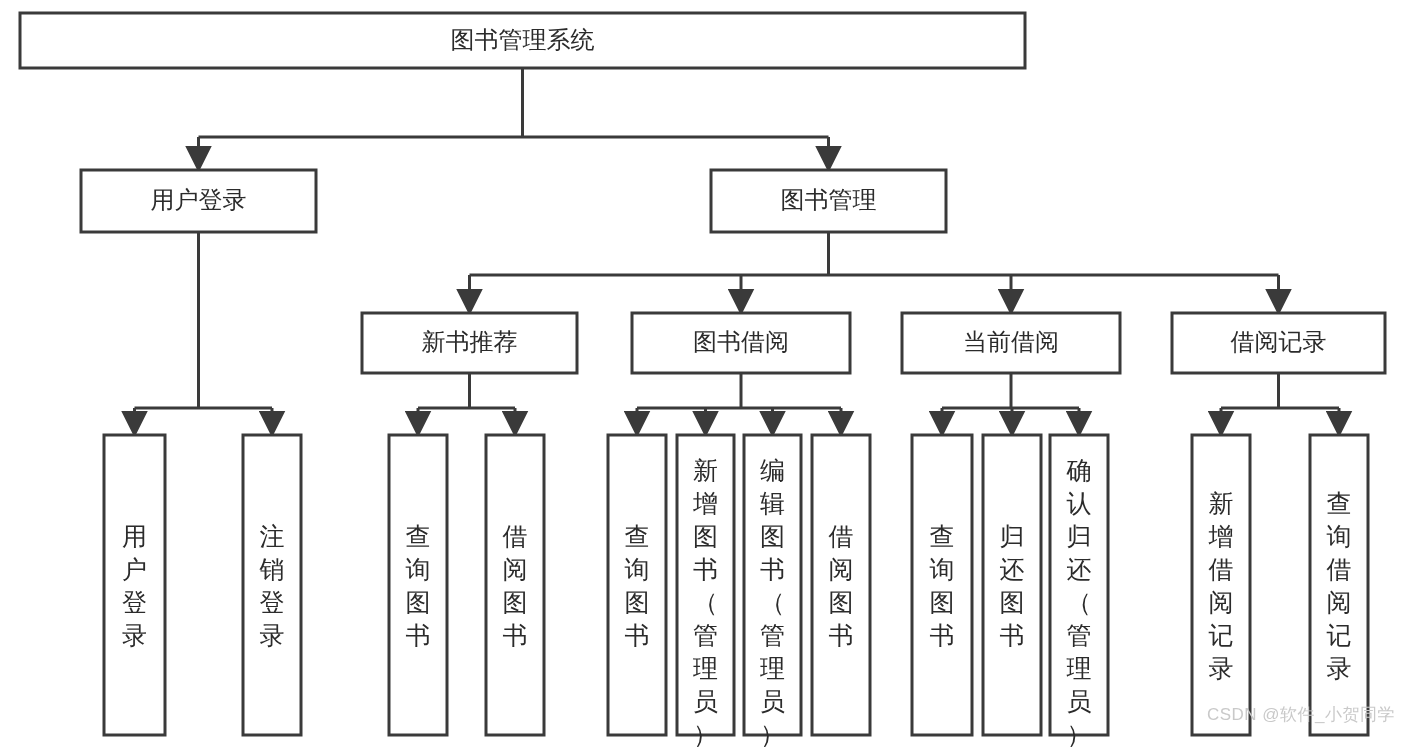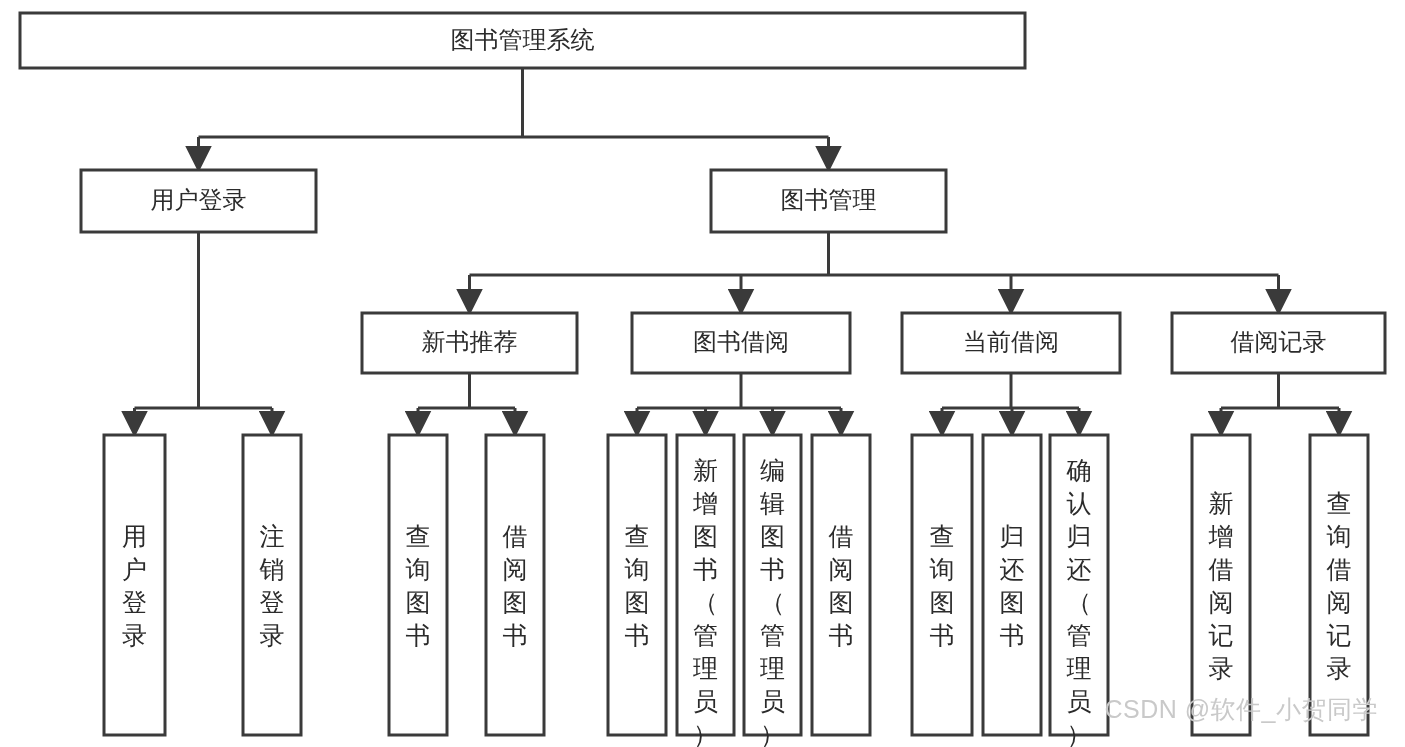--- a/index.html
+++ b/index.html
@@ -33,24 +33,24 @@
     text-anchor:middle;
   }
   .connector{
     stroke:#3a3a3a;
     stroke-width:3;
     fill:none;
   }
   .arrow-head{fill:#3a3a3a;}
   .watermark{
     position:absolute;
-    right:27px;
+    right:10px;
     bottom:6px;
     color:#c9c9c9;
-    font-size:25px;
+    font-size:17px;
     font-family:"Liberation Sans","DejaVu Sans",sans-serif;
     letter-spacing:0.5px;
     white-space:nowrap;
     user-select:none;
   }
 </style>
 </head>
 <body>
 
 <div id="diagram-root">

